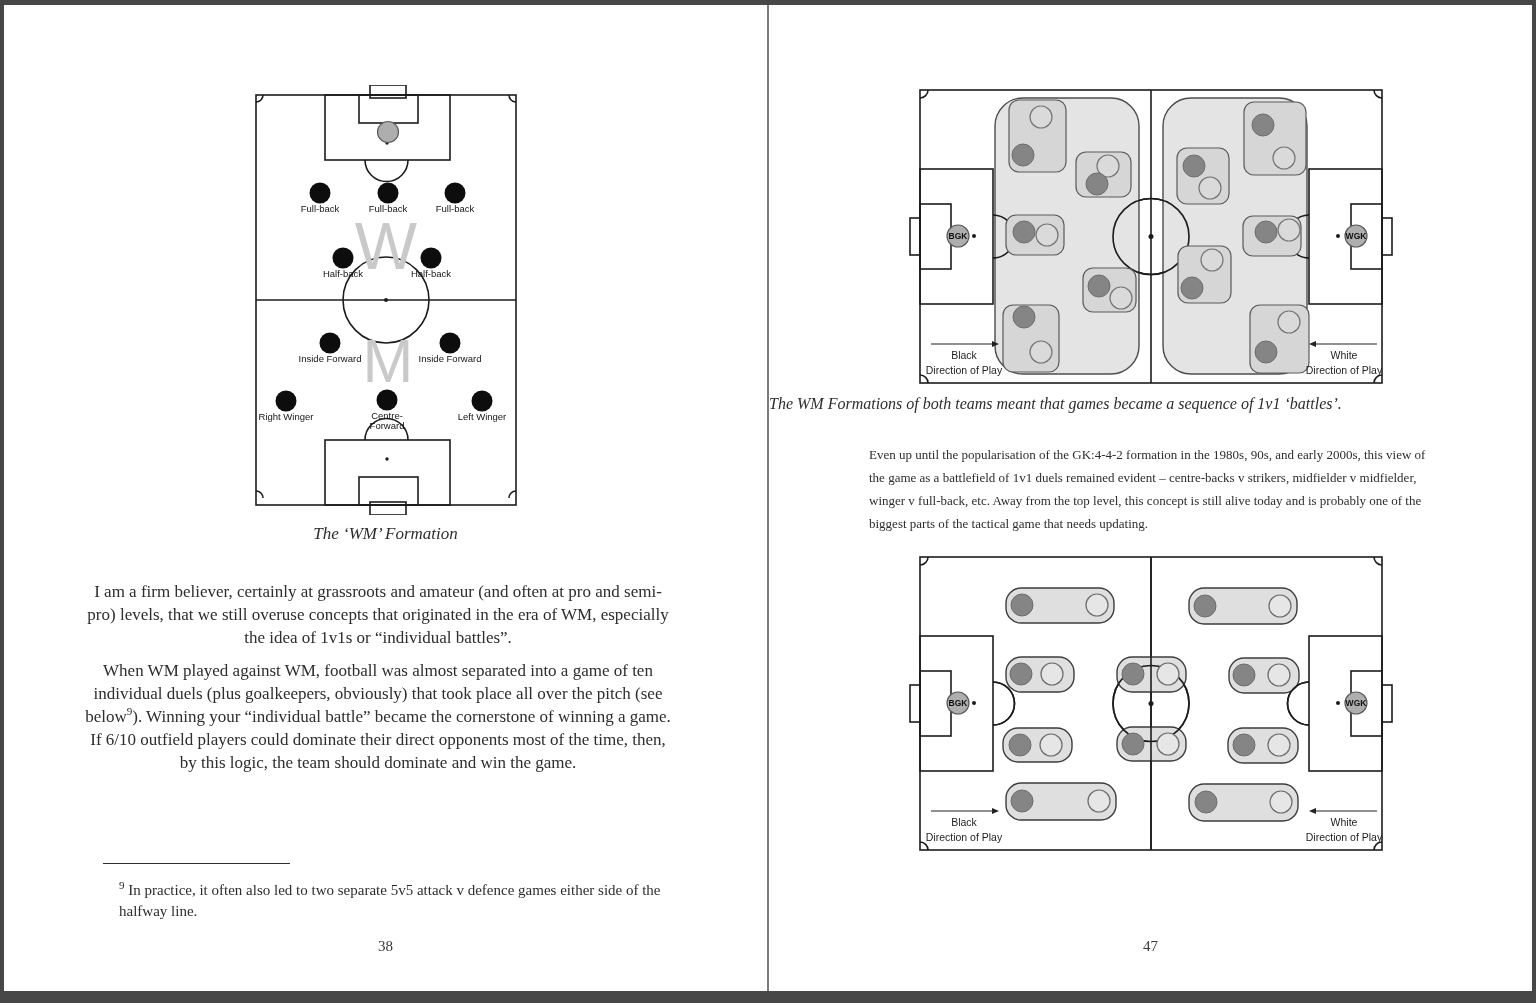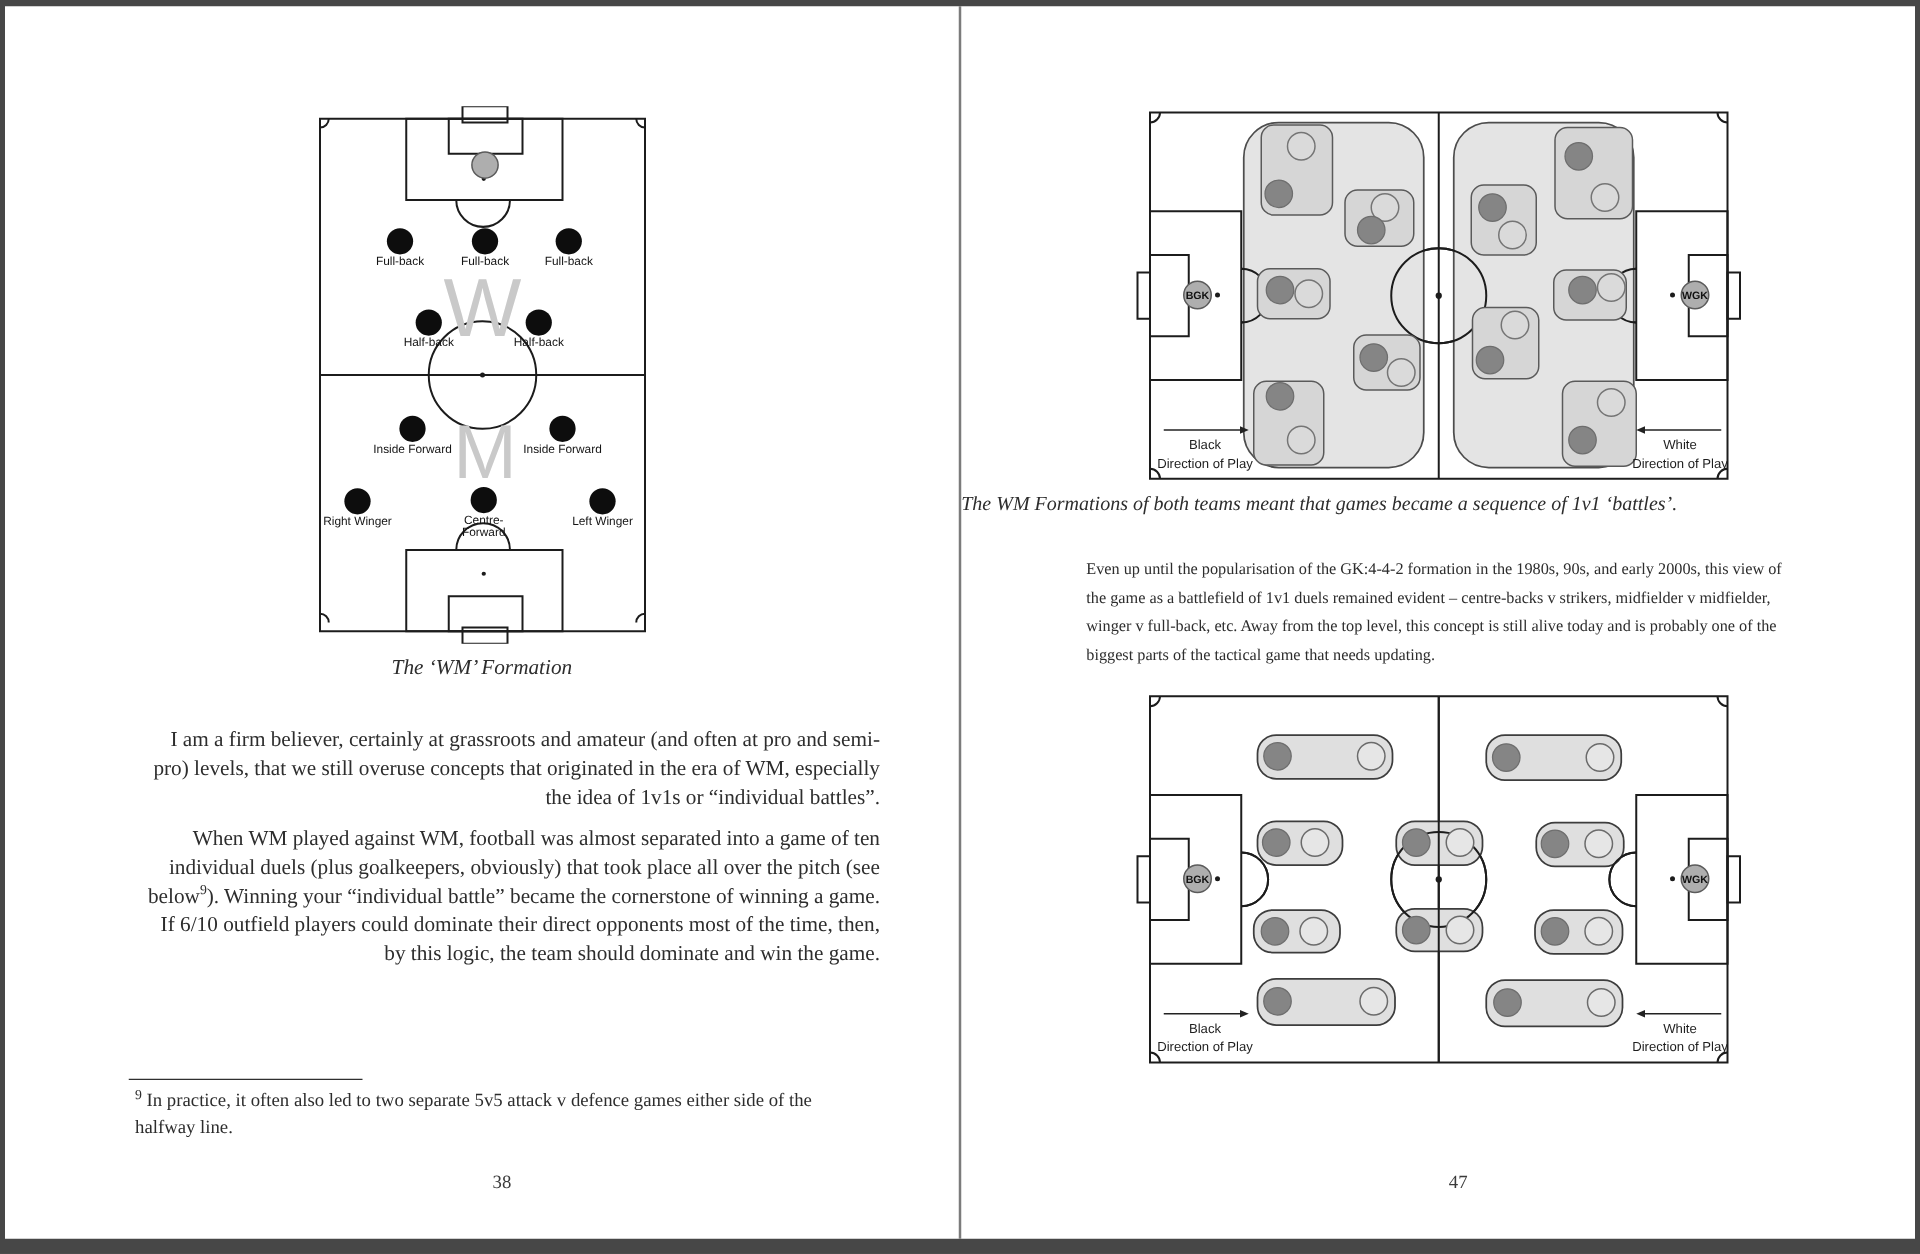--- a/index.html
+++ b/index.html
@@ -11,29 +11,29 @@
   .page-right{flex:1;}
   .divider{width:2px;background:#7b7b7b;height:100%;}
 
   
   .figure{text-align:center;}
   .fig-caption{font-style:italic;font-size:17px;color:#2d2d2d;margin-top:9px;}
   .fig-caption.small{font-size:16px;}
   svg{display:block;margin:0 auto;}
 
   
-  .textblock{width:592px;margin:36px 0 0 108px;font-size:17px;line-height:23px;text-align:right;}
+  .textblock{width:592px;margin:36px 0 0 78px;font-size:17px;line-height:23px;text-align:center;}
   .textblock p{margin:0 0 10px 0;}
   sup{font-size:11px;line-height:0;}
   .rp-caption{margin-top:5px;}
   .rp-text{width:572px;margin:30px 0 0 100px;font-size:13px;line-height:23px;}
 
   .footnote{position:absolute;left:99px;top:858px;width:600px;font-size:15px;line-height:21px;}
   .fn-rule{width:187px;border-top:1.5px solid #2f2f2f;margin-bottom:7px;}
-  .page-number{position:absolute;top:933px;left:16px;width:100%;text-align:center;font-size:15px;color:#3a3a3a;}
+  .page-number{position:absolute;top:933px;left:0;width:100%;text-align:center;font-size:15px;color:#3a3a3a;}
 
   
   .pitch rect,.pitch line,.pitch path,.pitch circle{fill:none;stroke:#1c1c1c;stroke-width:1.6;}
   .pitch .fill{fill:#1c1c1c;stroke:none;}
   .restroke{fill:none;stroke:#1c1c1c;stroke-width:1.6;}
   .zone{fill:#e4e4e4;stroke:#4d4d4d;stroke-width:1.4;}
   .battle{fill:#d6d6d6;stroke:#5a5a5a;stroke-width:1.2;}
   .pill{fill:#dfdfdf;stroke:#3d3d3d;stroke-width:1.4;}
   .p-dark{fill:#858585;stroke:#6e6e6e;stroke-width:1;}
   .p-light{fill:#dadada;stroke:#757575;stroke-width:1.2;}
@@ -108,21 +108,21 @@
         <div class="fig-caption">The ‘WM’ Formation</div>
       </div>
 
       <div class="textblock">
         <p><span>I am a firm believer, certainly at grassroots and amateur (and often at pro and semi-pro) levels, that we still overuse concepts that originated in the era of WM, especially the idea of 1v1s or “individual battles”.</span></p>
         <p><span>When WM played against WM, football was almost separated into a game of ten individual duels (plus goalkeepers, obviously) that took place all over the pitch (see below</span><sup>9</sup><span>). Winning your “individual battle” became the cornerstone of winning a game. If 6/10 outfield players could dominate their direct opponents most of the time, then, by this logic, the team should dominate and win the game.</span></p>
       </div>
 
       <div class="footnote">
         <div class="fn-rule"></div>
-        <p style="margin:5px;"><sup>9</sup><span> In practice, it often also led to two separate 5v5 attack v defence games either side of the halfway line.</span></p>
+        <p style="margin:16px;"><sup>9</sup><span> In practice, it often also led to two separate 5v5 attack v defence games either side of the halfway line.</span></p>
       </div>
 
       <div class="page-number">38</div>
     </div>
 
     <div class="divider"></div>
 
     <div class="page page-right">
       <div class="figure" style="margin-top:79px;">
         <svg id="battle-pitch" width="492" height="306" viewBox="0 0 492 306">

